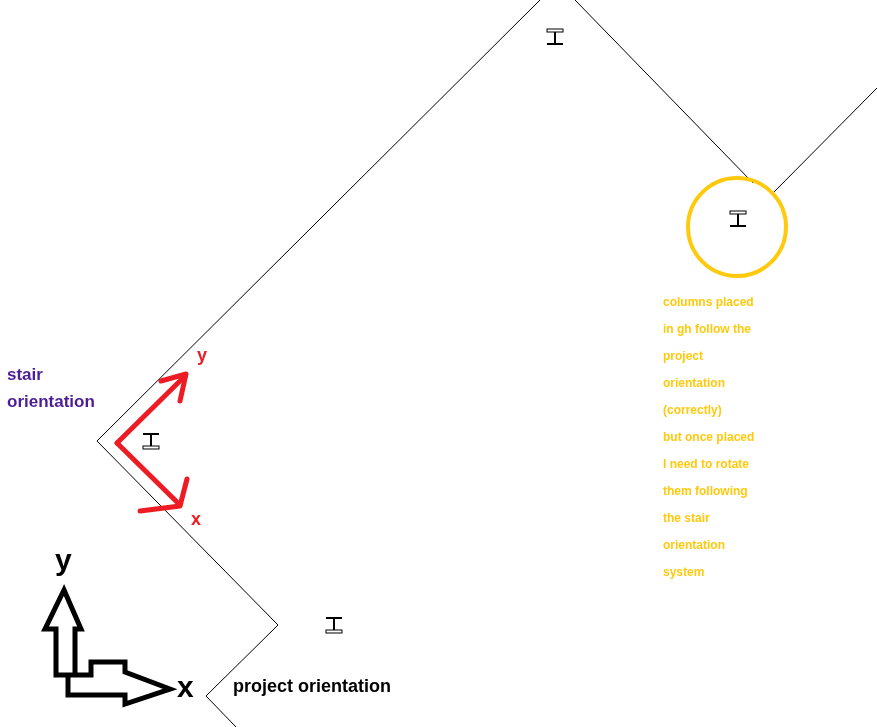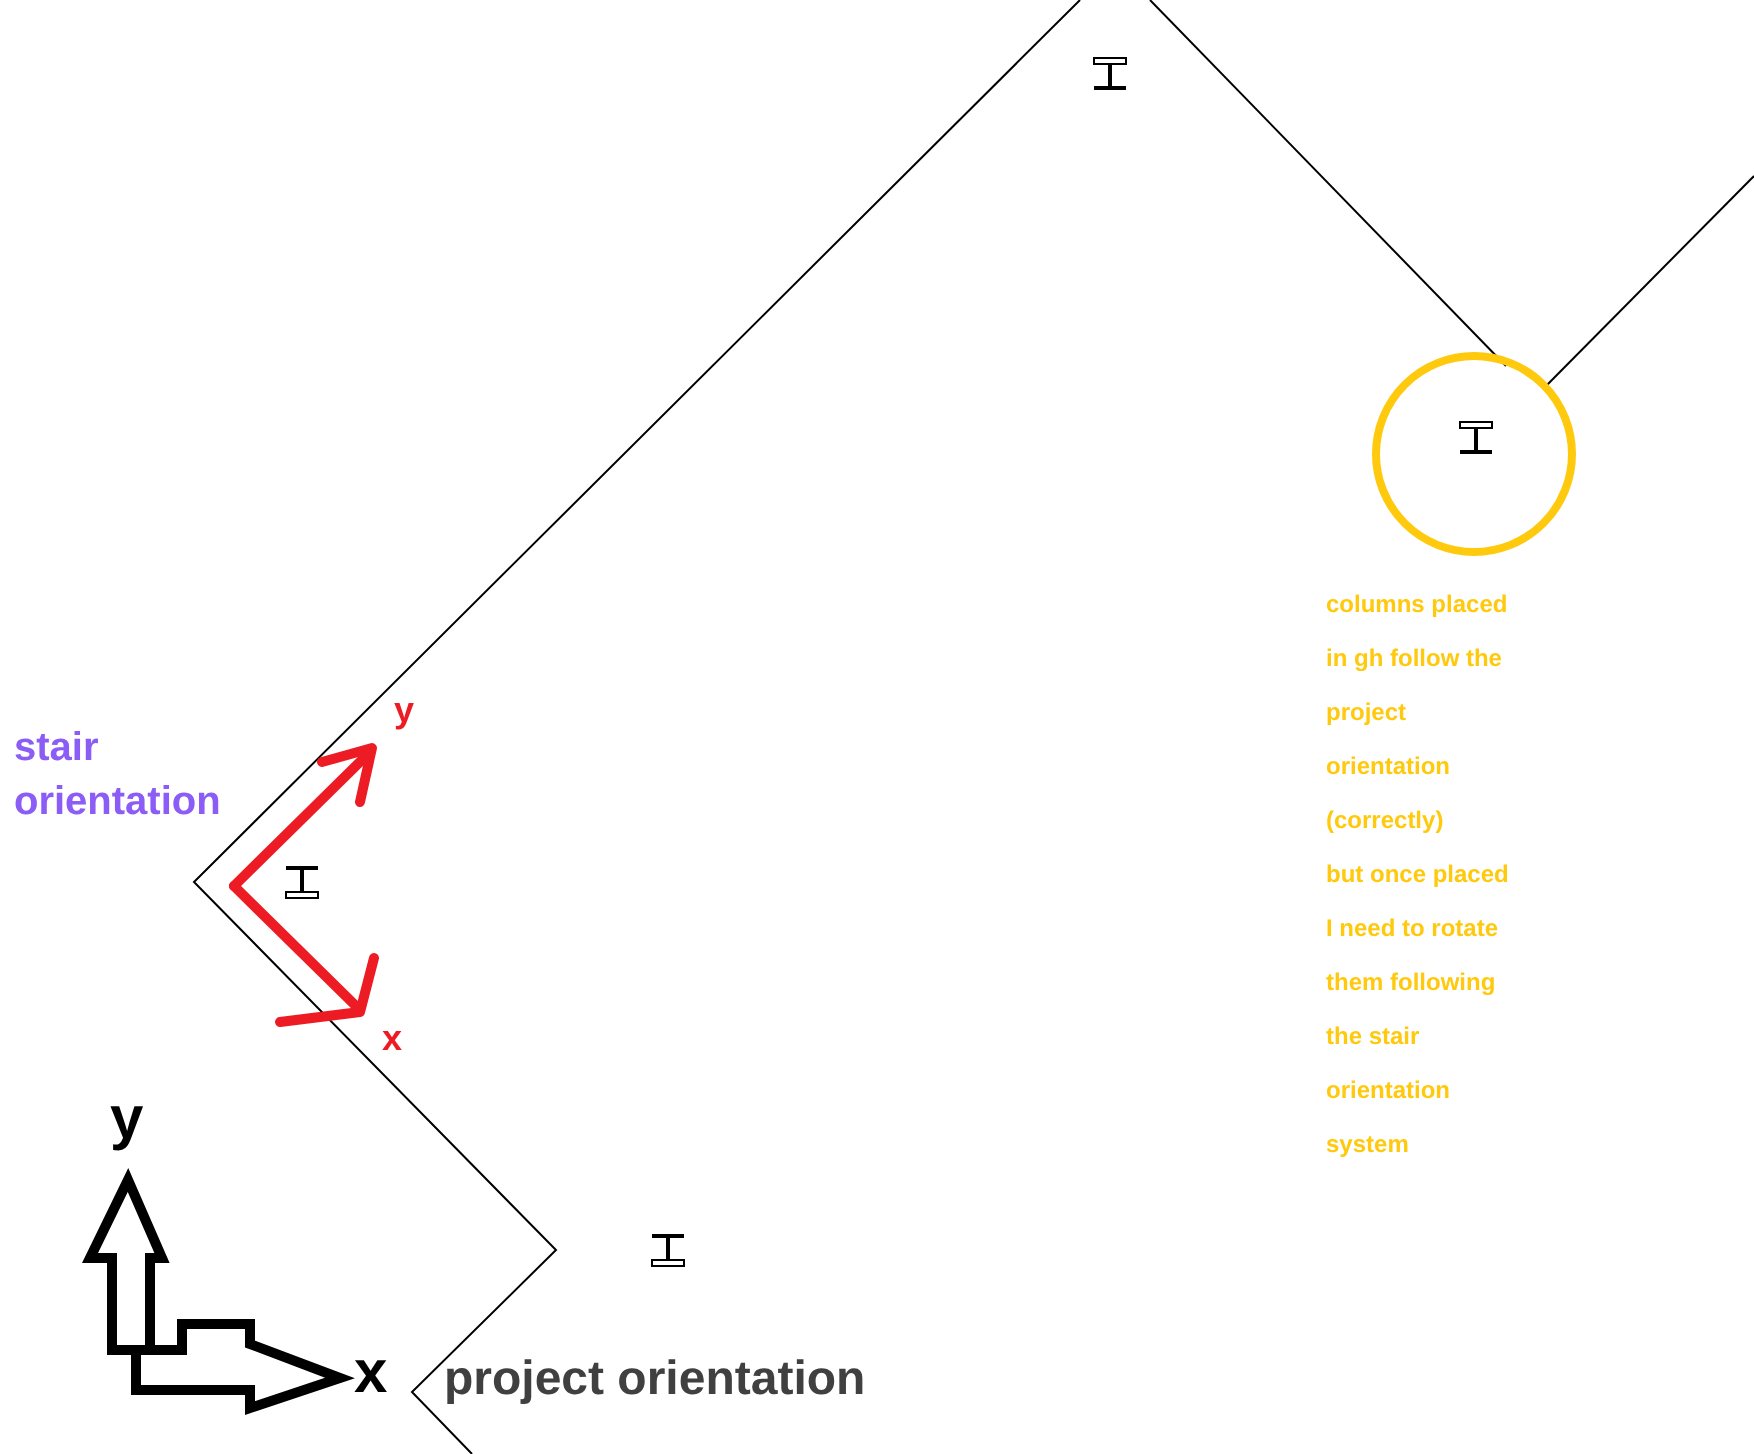--- a/index.html
+++ b/index.html
@@ -1,23 +1,23 @@
 <!DOCTYPE html>
 <html><head>
 <meta charset="utf-8">
 <style>
   html, body { margin:0; padding:0; background:#ffffff; }
   body { width:877px; height:727px; position:relative; overflow:hidden; font-family:"Liberation Sans", "DejaVu Sans", sans-serif; }
   #canvas { position:absolute; left:0; top:0; }
   .label { position:absolute; font-weight:bold; white-space:pre-line; }
-  .stair-label { left:7px; top:361px; color:#8b5cf6; font-size:20px; line-height:27px; }
+  .stair-label { left:7px; top:361px; color:#4c1d95; font-size:17px; line-height:27px; }
   .stair-axis { position:absolute; color:#ed1c24; font-weight:bold; font-size:18px; }
   .note { left:663px; top:289px; color:#ffc90e; font-size:12px; line-height:27px; }
   .proj-axis { position:absolute; color:#000; font-weight:bold; font-size:30px; line-height:30px; }
-  .proj-label { left:222px; top:676px; color:#404040; font-size:24px; }
+  .proj-label { left:233px; top:676px; color:#000000; font-size:18px; }
 </style>
 </head>
 <body>
 
 <svg id="canvas" width="877" height="727" viewBox="0 0 877 727">
 
   <polyline points="540,0 97,441 278,625 206,696 236,727" fill="none" stroke="#000" stroke-width="1"></polyline>
   <polyline points="575,0 753,183" fill="none" stroke="#000" stroke-width="1"></polyline>
   <polyline points="773,193 877,88" fill="none" stroke="#000" stroke-width="1"></polyline>
 

